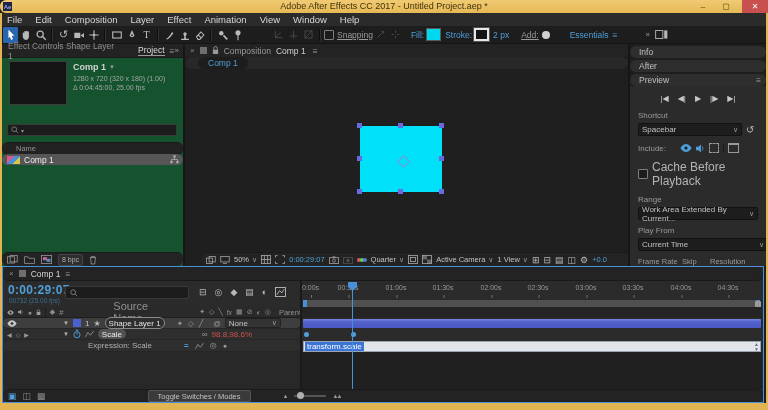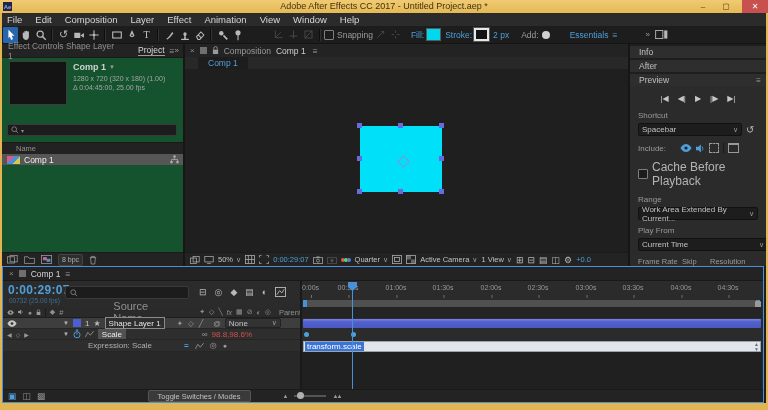--- a/index.html
+++ b/index.html
@@ -1,41 +1,41 @@
 <!DOCTYPE html>
 <html><head>
 <meta charset="utf-8">
 <style>
   html,body{margin:0;padding:0;}
   body{width:768px;height:410px;position:relative;overflow:hidden;
        font-family:"Liberation Sans",sans-serif;background:#1e1e1e;
        -webkit-font-smoothing:antialiased;}
   .abs{position:absolute;}
-  .flex{display:flex;align-items:center;}
+  .flex{display:flex;align-items:center;border-radius:6px;}
   .ic{display:inline-flex;align-items:center;justify-content:center;color:#b8b8b8;}
   svg{display:block;}
   
   #titlebar{left:0;top:0;width:768px;height:13px;background:linear-gradient(#f0ca74,#e5b954);}
   #titlebar .title{font-size:9px;color:#40330f;line-height:13px;}
   .winbtn{width:18px;height:13px;display:flex;align-items:center;justify-content:center;
           font-size:8px;color:#4a3a10;}
   #close-btn{width:26px;background:#c8504e;color:#fff;}
   .gold-edge{background:#e2b552;}
   
   #menubar{left:0;top:13px;width:768px;height:13px;background:#2b2b2b;display:flex;align-items:center;
            padding-left:7px;gap:13px;box-sizing:border-box;}
   #menubar span{font-size:9.5px;color:#d6d6d6;}
   
   #toolbar{left:0;top:26px;width:768px;height:18px;background:#1d1d1d;display:flex;align-items:center;
            padding:0 3px;box-sizing:border-box;border-bottom:1px solid #141414;}
   .tool{width:15px;height:16px;display:flex;align-items:center;justify-content:center;border-radius:1px;}
   .tool.active{background:#2a65b0;}
   .tool.dis{opacity:.32;}
   .tsep{width:1px;height:12px;background:#0e0e0e;border-right:1px solid #333;margin:0 3px;}
-  .tb-label{font-size:8.5px;color:#9a9a9a;}
+  .tb-label{font-size:8.5px;color:#9a9a9a;text-decoration:underline;}
   .tb-blue{font-size:8.5px;color:#4f9fd8;}
   .chev{font-size:7px;color:#9a9a9a;}
   #searchbox{width:112px;height:12px;background:#131313;border:1px solid #000;border-radius:2px;
              display:flex;align-items:center;gap:3px;padding:0 4px;}
   #searchbox span{font-size:8px;color:#8a8a8a;}
   
   .panel-tabs{height:13px;background:#232323;display:flex;align-items:center;font-size:8.5px;
               border-bottom:1px solid #1a1a1a;}
   .dd{background:#1d1d1d;border:1px solid #111;border-radius:2px;display:flex;align-items:center;
       justify-content:space-between;padding:0 3px;box-sizing:border-box;font-size:8px;color:#c2c2c2;}
@@ -278,21 +278,21 @@
     <div class="abs" style="left:172px;top:54px;width:5px;height:5px;background:#6a6ae0;"></div>
     <div class="abs" style="left:213px;top:54px;width:5px;height:5px;background:#6a6ae0;"></div>
     <div class="abs" style="left:254px;top:54px;width:5px;height:5px;background:#6a6ae0;"></div>
     <div class="abs" style="left:172px;top:87px;width:5px;height:5px;background:#6a6ae0;"></div>
     <div class="abs" style="left:254px;top:87px;width:5px;height:5px;background:#6a6ae0;"></div>
     <div class="abs" style="left:172px;top:120px;width:5px;height:5px;background:#6a6ae0;"></div>
     <div class="abs" style="left:213px;top:120px;width:5px;height:5px;background:#6a6ae0;"></div>
     <div class="abs" style="left:254px;top:120px;width:5px;height:5px;background:#6a6ae0;"></div>
   </div>
 
-  <div class="abs flex" style="left:0;top:208px;width:443px;height:14px;background:#232323;border-top:1px solid #1a1a1a;gap:4px;padding-left:5px;box-sizing:border-box;font-size:7.5px;">
+  <div class="abs flex" style="left:16px;top:208px;width:443px;height:14px;background:#232323;border-top:1px solid #1a1a1a;gap:4px;padding-left:5px;box-sizing:border-box;font-size:7.5px;">
     <svg width="10" height="8" viewBox="0 0 13 10">
         <rect x="0.5" y="2.5" width="8" height="7" stroke="#a8a8a8" fill="none"></rect>
         <rect x="4" y="0.5" width="8" height="7" stroke="#a8a8a8" fill="none"></rect>
       </svg>
     <svg width="10" height="8" viewBox="0 0 13 10">
         <rect x="1" y="0.5" width="11" height="7" stroke="#a8a8a8" fill="none"></rect>
         <path d="M4 9.5 H9" stroke="#a8a8a8"></path>
       </svg>
     <span class="flex" style="gap:3px;color:#c2c2c2;">
         <span>50%</span>

